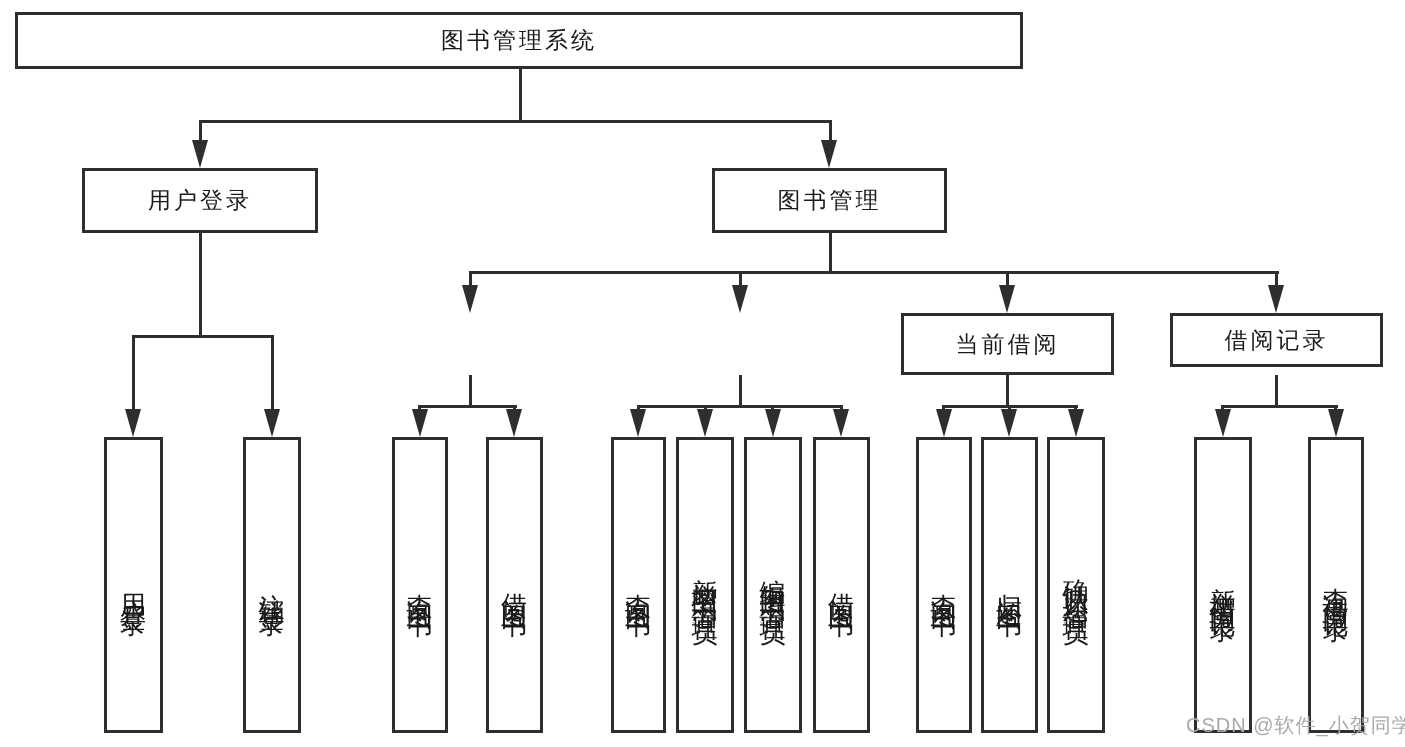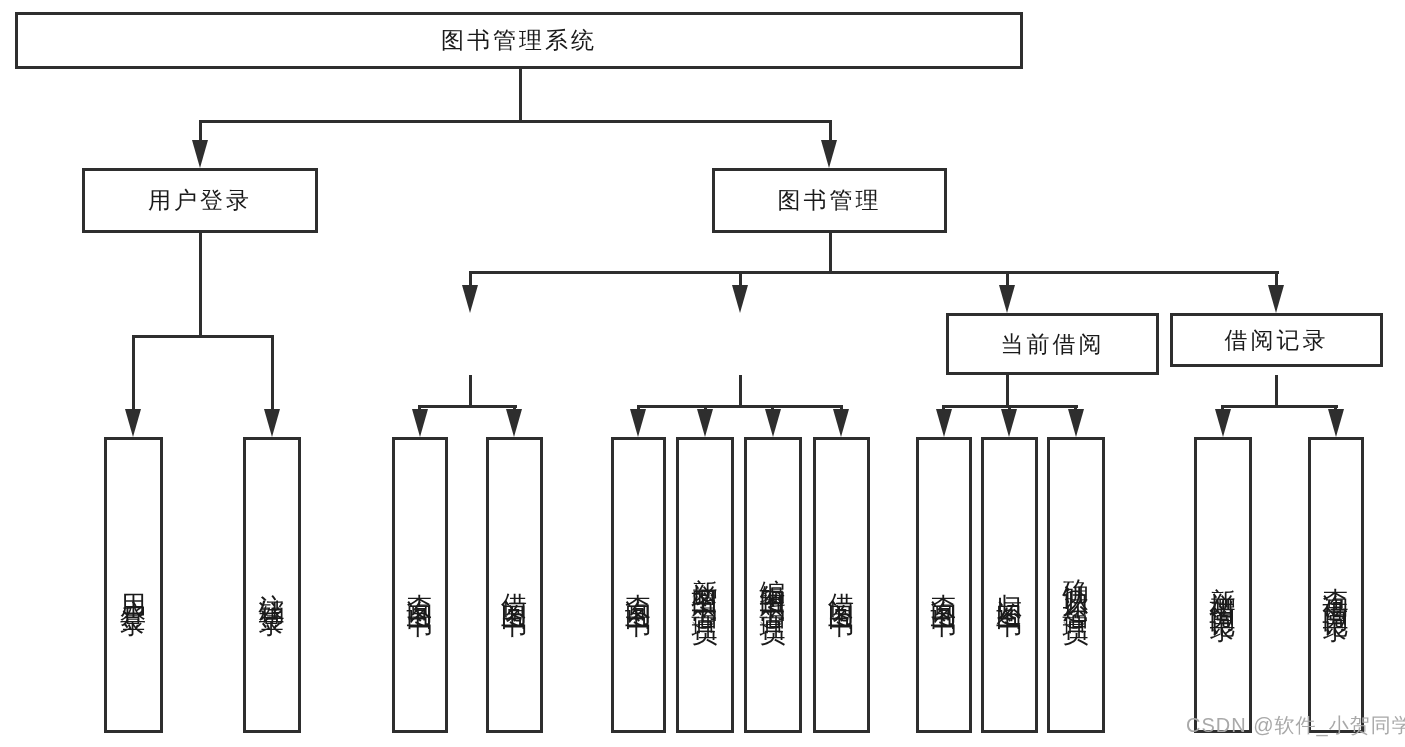--- a/index.html
+++ b/index.html
@@ -123,21 +123,21 @@
   <div class="arrow" style="left:1328px;top:409px;"></div>
 
   <div class="node hbox" style="left:15px;top:12px;width:1008px;height:57px;">图书管理系统</div>
 
   <div class="node hbox" style="left:82px;top:168px;width:236px;height:65px;">用户登录</div>
 
   <div class="node hbox" style="left:712px;top:168px;width:235px;height:65px;">图书管理</div>
 
 
 
-  <div class="node hbox" style="left:946px;top:313px;width:213px;height:62px;">当前借阅</div>
+  <div class="node hbox" style="left:901px;top:313px;width:213px;height:62px;">当前借阅</div>
 
   <div class="node hbox" style="left:1170px;top:313px;width:213px;height:54px;">借阅记录</div>
 
   <div class="node vbox" style="left:104px;top:437px;width:59px;height:296px;">用户登录</div>
 
   <div class="node vbox" style="left:243px;top:437px;width:58px;height:296px;">注销登录</div>
 
   <div class="node vbox" style="left:392px;top:437px;width:56px;height:296px;">查询图书</div>
 
   <div class="node vbox" style="left:486px;top:437px;width:57px;height:296px;">借阅图书</div>

